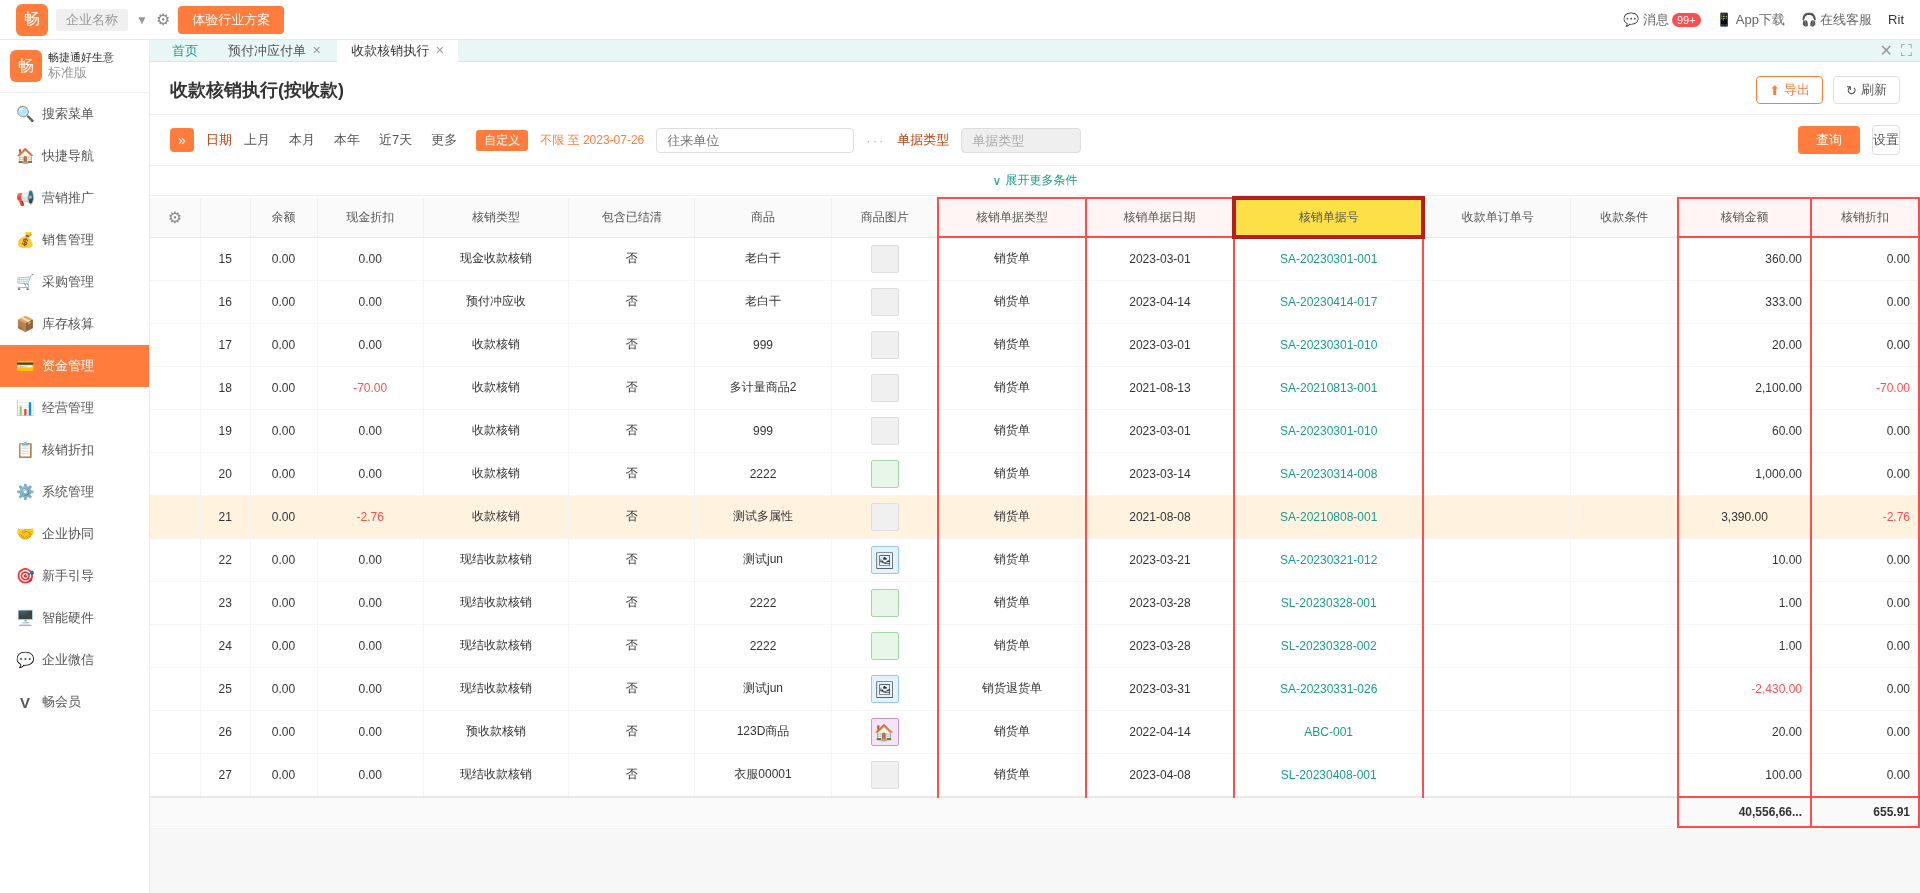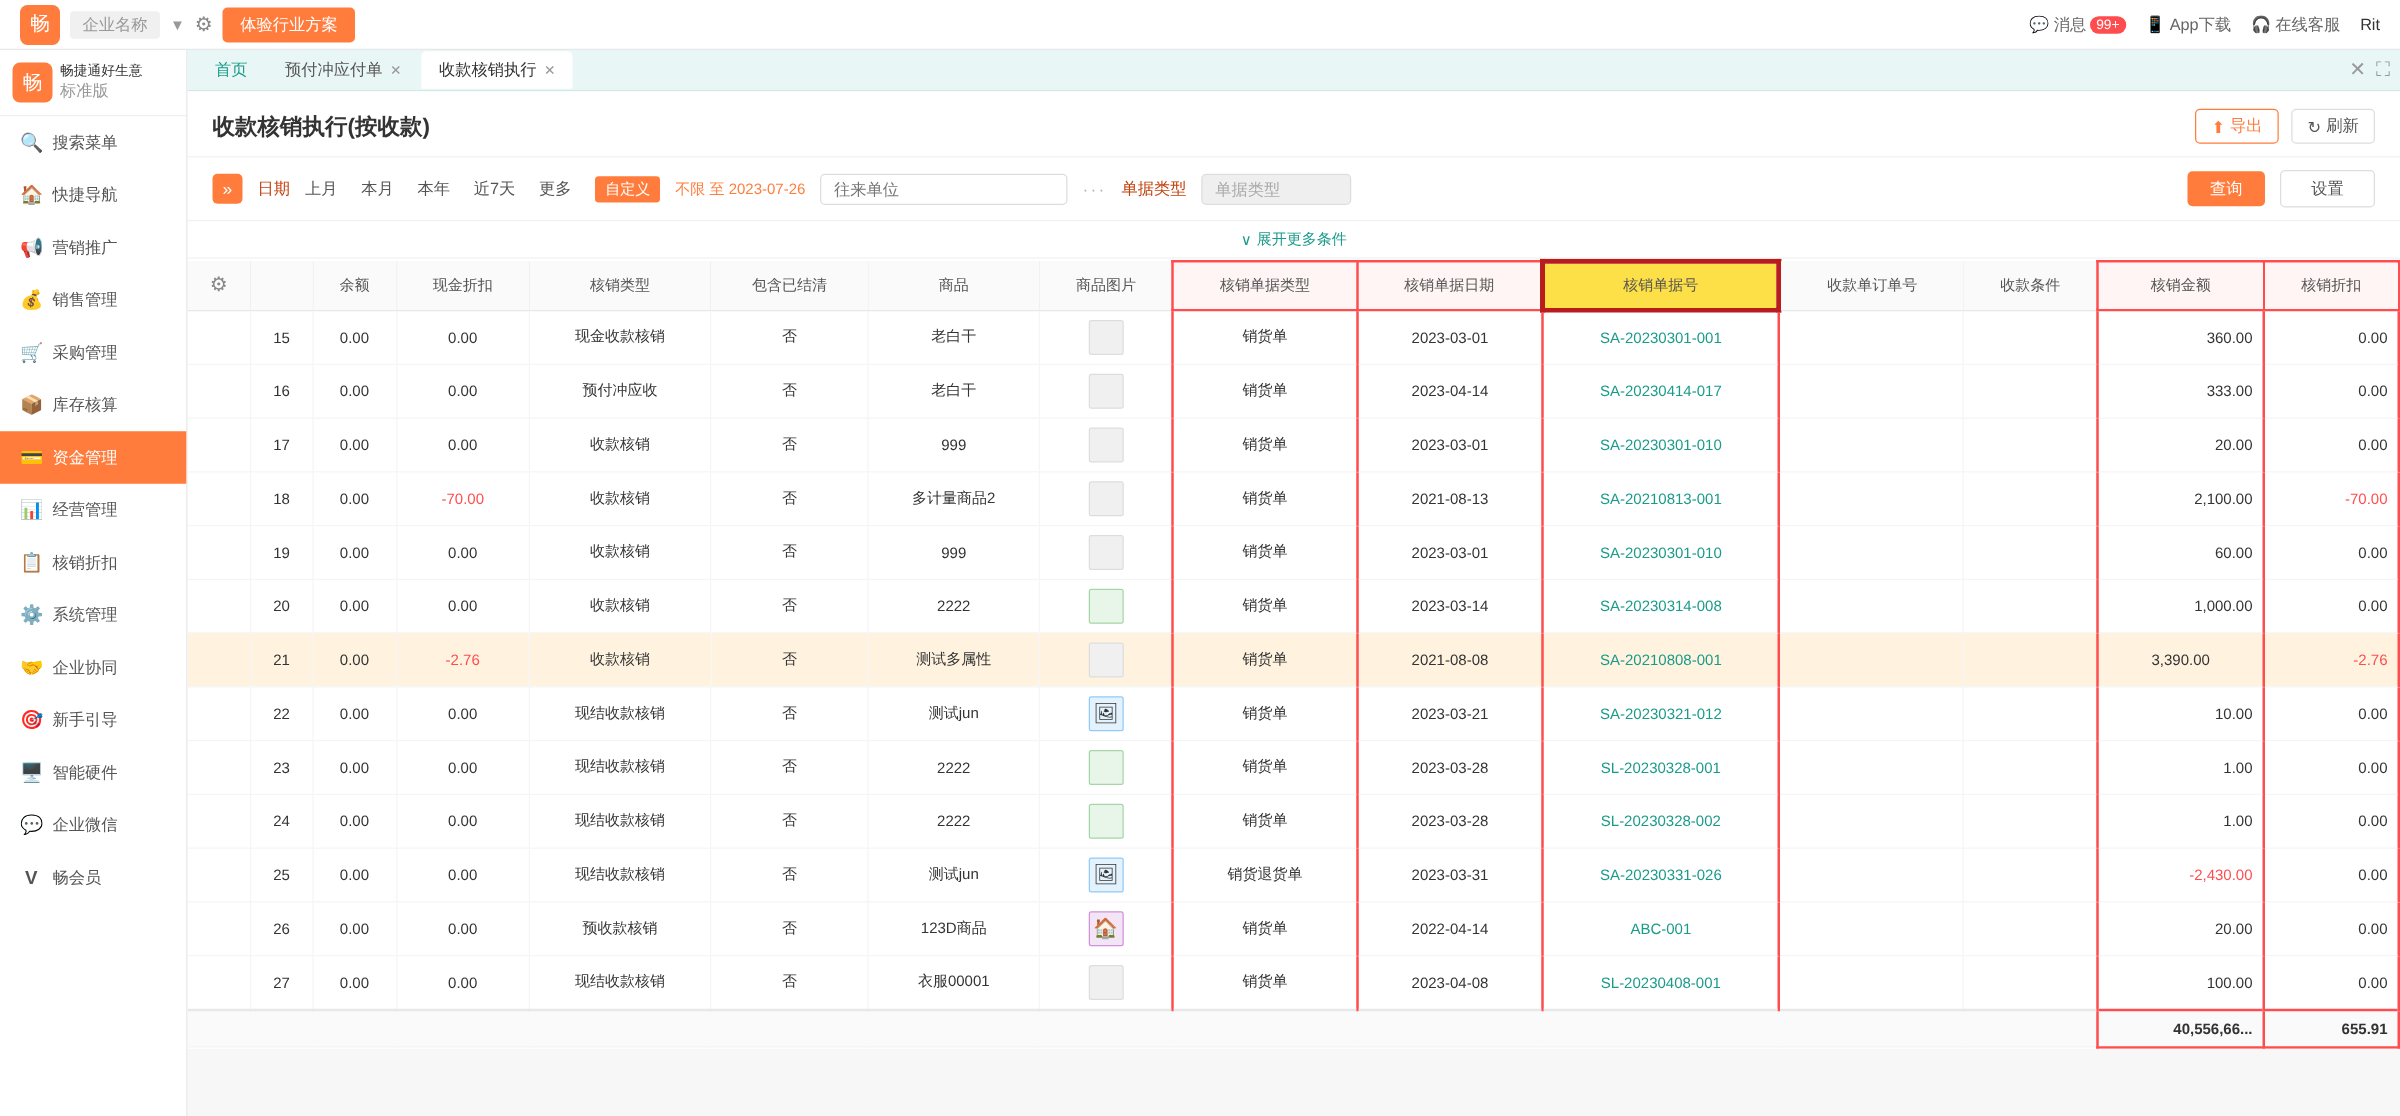--- a/index.html
+++ b/index.html
@@ -46,21 +46,21 @@
     .sidebar-item-icon { font-size: 15px; width: 18px; text-align: center; }
 
     
     .content-area { flex: 1; display: flex; flex-direction: column; overflow: hidden; }
 
     
     .tab-bar {
       background: #e8f6f5;
       display: flex;
       align-items: center;
-      height: 33px;
+      height: 22px;
       padding: 0 8px;
       border-bottom: 1px solid #d0e8e6;
       gap: 2px;
     }
     .tab {
       display: flex; align-items: center; gap: 6px;
       padding: 6px 14px; border-radius: 4px 4px 0 0;
       cursor: pointer; font-size: 13px; color: #555;
       background: transparent;
     }
@@ -98,21 +98,21 @@
     .filter-toggle { background: #ff7c3c; color: #fff; border: none; width: 24px; height: 24px; border-radius: 4px; cursor: pointer; font-size: 14px; display: flex; align-items: center; justify-content: center; }
     .filter-label { color: #c2410c; font-size: 13px; }
     .filter-date-links { display: flex; gap: 19px; align-items: center; }
     .filter-date-link { color: #555; cursor: pointer; font-size: 13px; }
     .filter-date-custom { background: #ff7c3c; color: #fff; padding: 2px 8px; border-radius: 3px; font-size: 12px; cursor: pointer; }
     .filter-date-range { color: #ff7c3c; font-size: 12px; }
     .filter-input { border: 1px solid #ddd; padding: 4px 10px; border-radius: 4px; font-size: 13px; color: #aaa; min-width: 160px; }
     .filter-dots { color: #aaa; letter-spacing: 2px; }
     .filter-select { border: 1px solid #ddd; padding: 4px 10px; border-radius: 4px; font-size: 13px; color: #aaa; min-width: 120px; appearance: none; }
     .btn-query { background: #ff7c3c; color: #fff; border: none; padding: 5px 18px; border-radius: 4px; cursor: pointer; font-size: 13px; margin-left: auto; }
-    .btn-settings { background: #fff; border: 1px solid #ddd; color: #555; padding: 5px 24px; border-radius: 4px; cursor: pointer; font-size: 13px; }
+    .btn-settings { background: #fff; border: 1px solid #ddd; color: #555; padding: 5px 0; border-radius: 4px; cursor: pointer; font-size: 13px; }
 
     
     .expand-more {
       background: #fff;
       padding: 6px 20px;
       border-bottom: 1px solid #f0f0f0;
       display: flex;
       justify-content: center;
     }
     .expand-link { color: #1a9b8a; font-size: 12px; cursor: pointer; display: flex; align-items: center; gap: 4px; }

